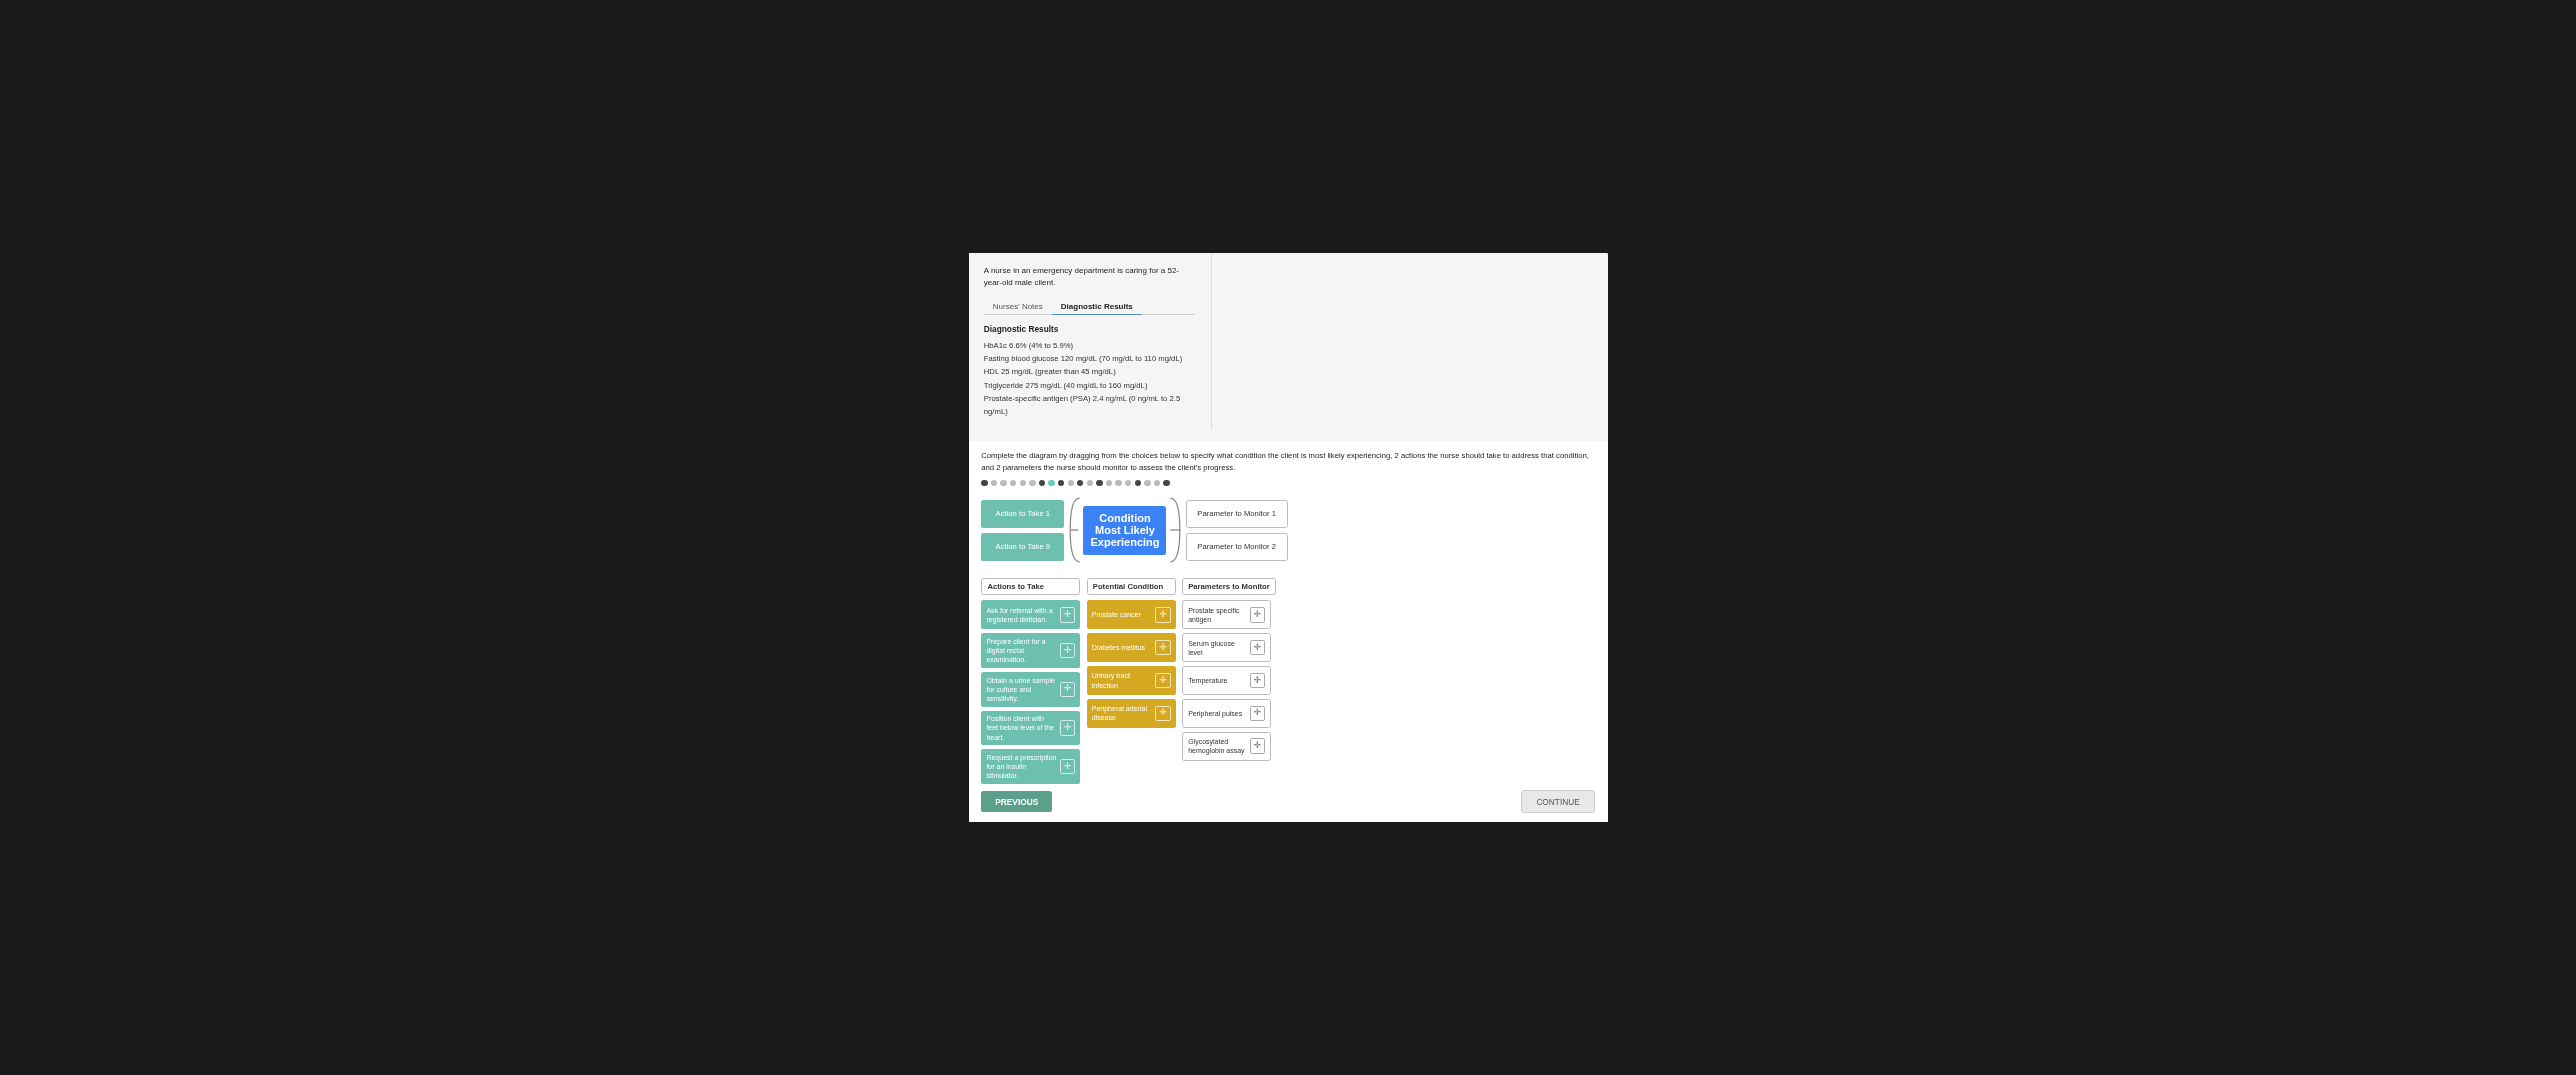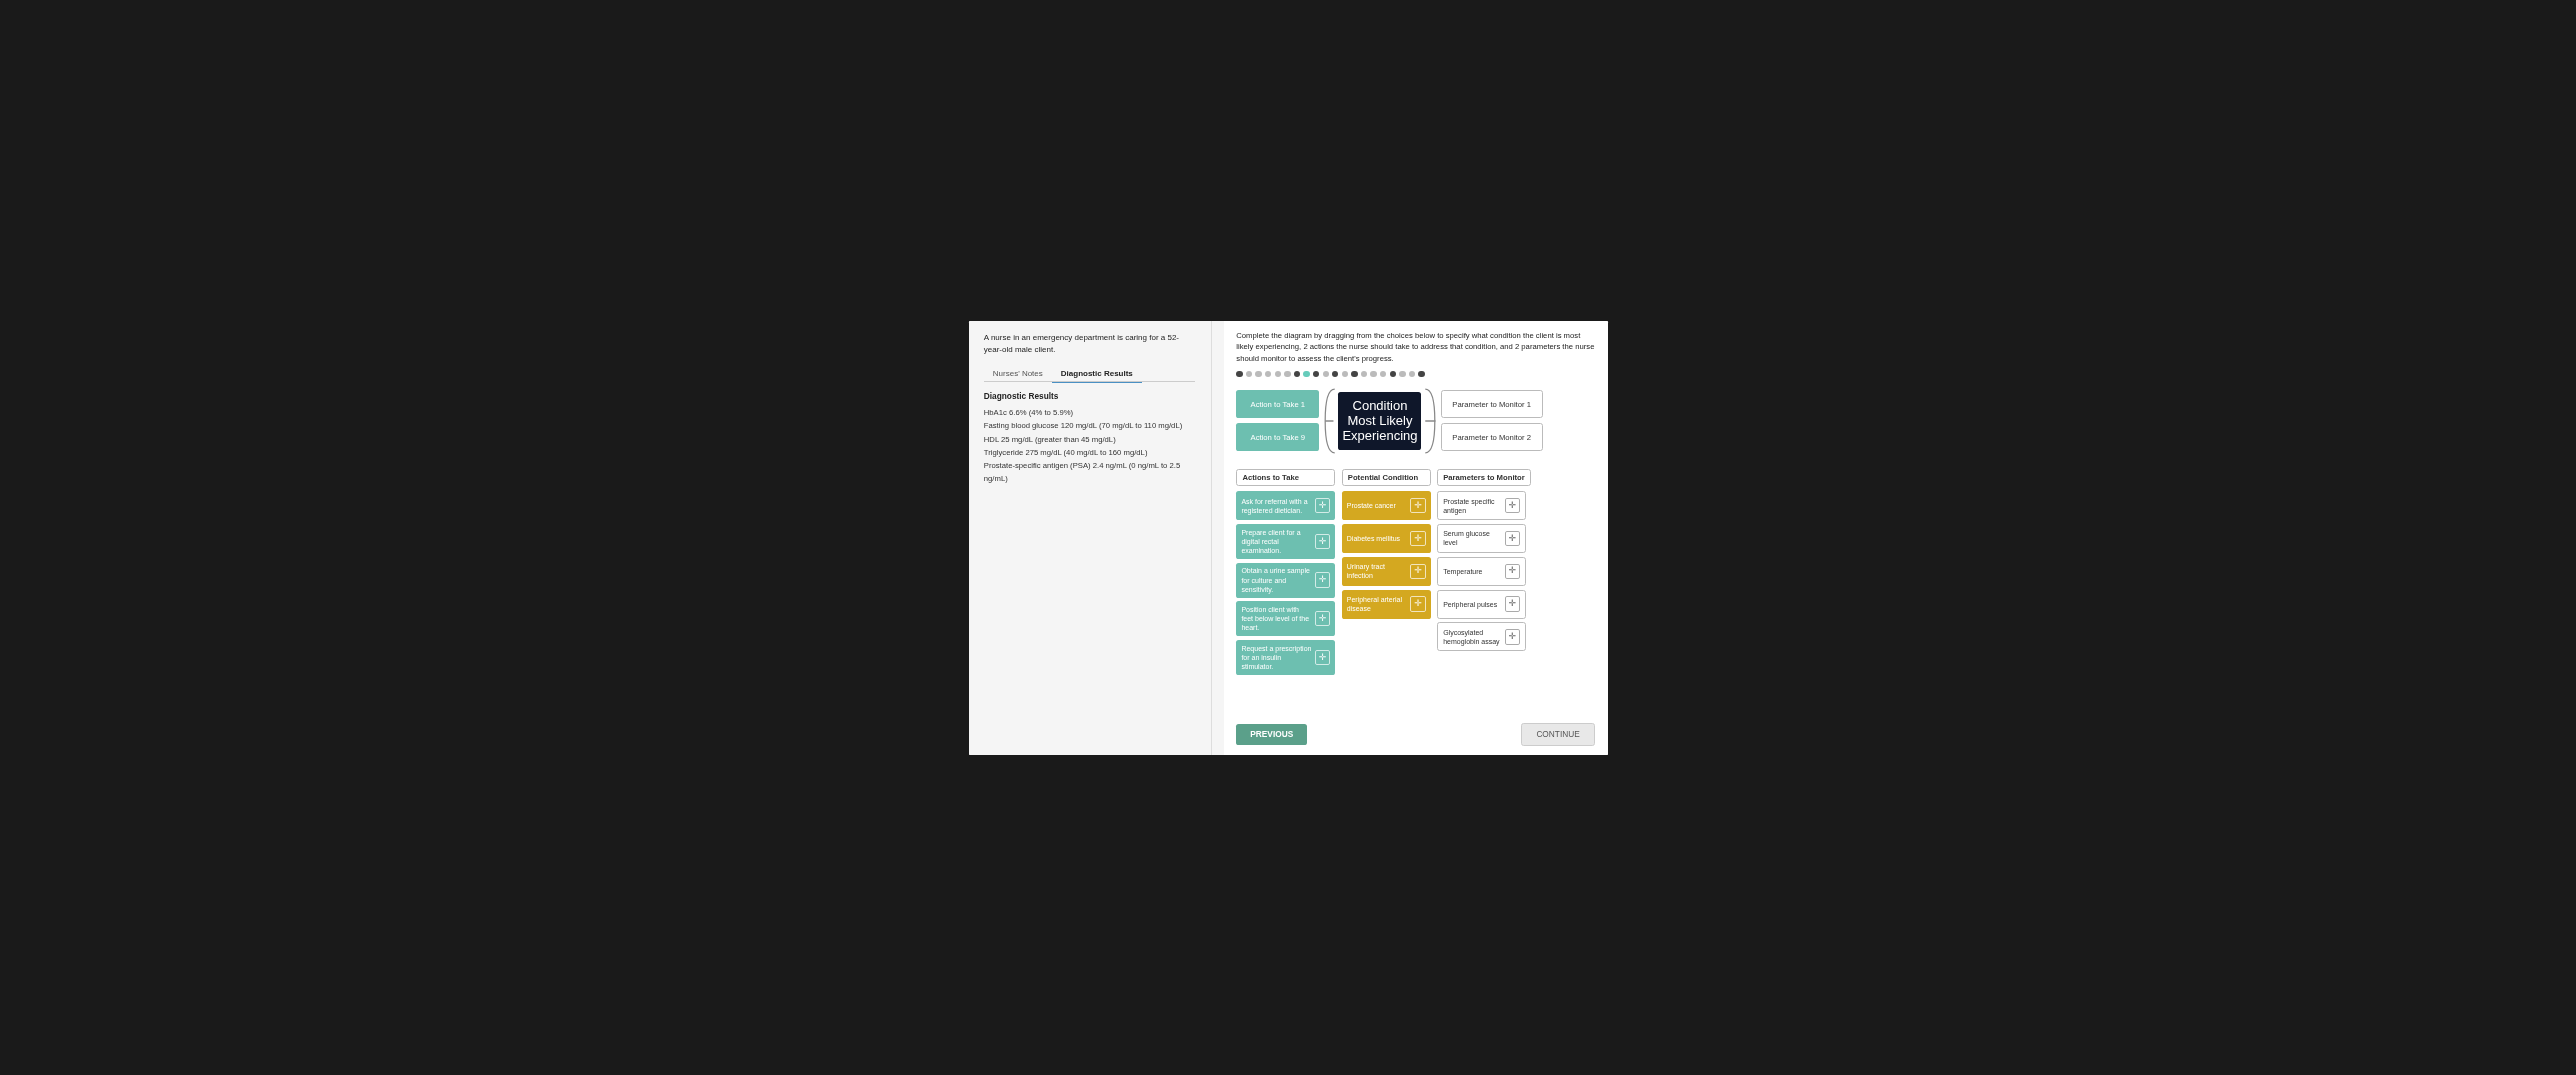--- a/index.html
+++ b/index.html
@@ -11,21 +11,21 @@
       min-height: 100vh;
       display: flex;
       align-items: center;
       justify-content: center;
     }
     .screen {
       background: #f5f5f5;
       width: 639px;
       min-height: 434px;
       display: flex;
-      flex-direction: row;
+      flex-direction: column;
       border-radius: 1.3px;
       overflow: hidden;
       gap: 12px;
     }
     
     .left-panel {
       width: 243px;
       padding: 11.5px 15.3px 11.5px 15.3px;
       background: #f5f5f5;
       border-right: 0.6px solid #ddd;
@@ -111,31 +111,32 @@
       padding: 5.1px 7.7px;
       font-size: 7.7px;
       width: 83px;
       min-height: 28px;
       display: flex;
       align-items: center;
       justify-content: center;
       text-align: center;
     }
     .condition-box {
-      background: #0f172a;
+      background: #3b82f6;
       color: #fff;
       border-radius: 2.6px;
       padding: 6.4px 7.7px;
-      font-size: 13px;
+      font-size: 11px;
       width: 83px;
       min-height: 45px;
       display: flex;
       align-items: center;
       justify-content: center;
       text-align: center;
+      font-weight: bold;
     }
     .monitor-box {
       background: #fff;
       color: #333;
       border: 0.6px solid #bbb;
       border-radius: 2.6px;
       padding: 5.1px 7.7px;
       font-size: 7.7px;
       width: 102px;
       min-height: 28px;

